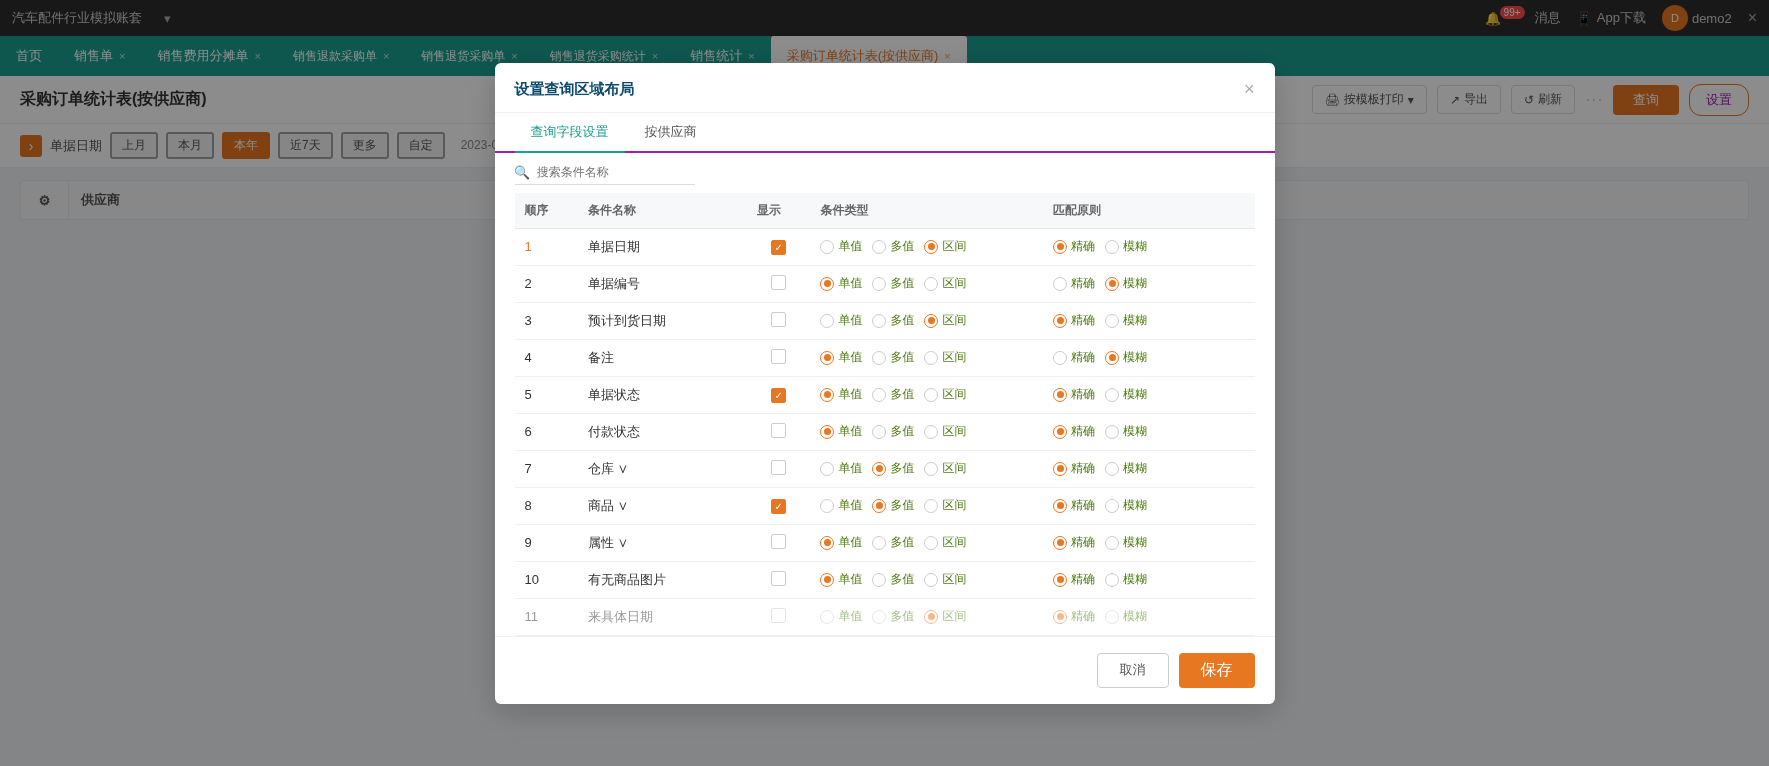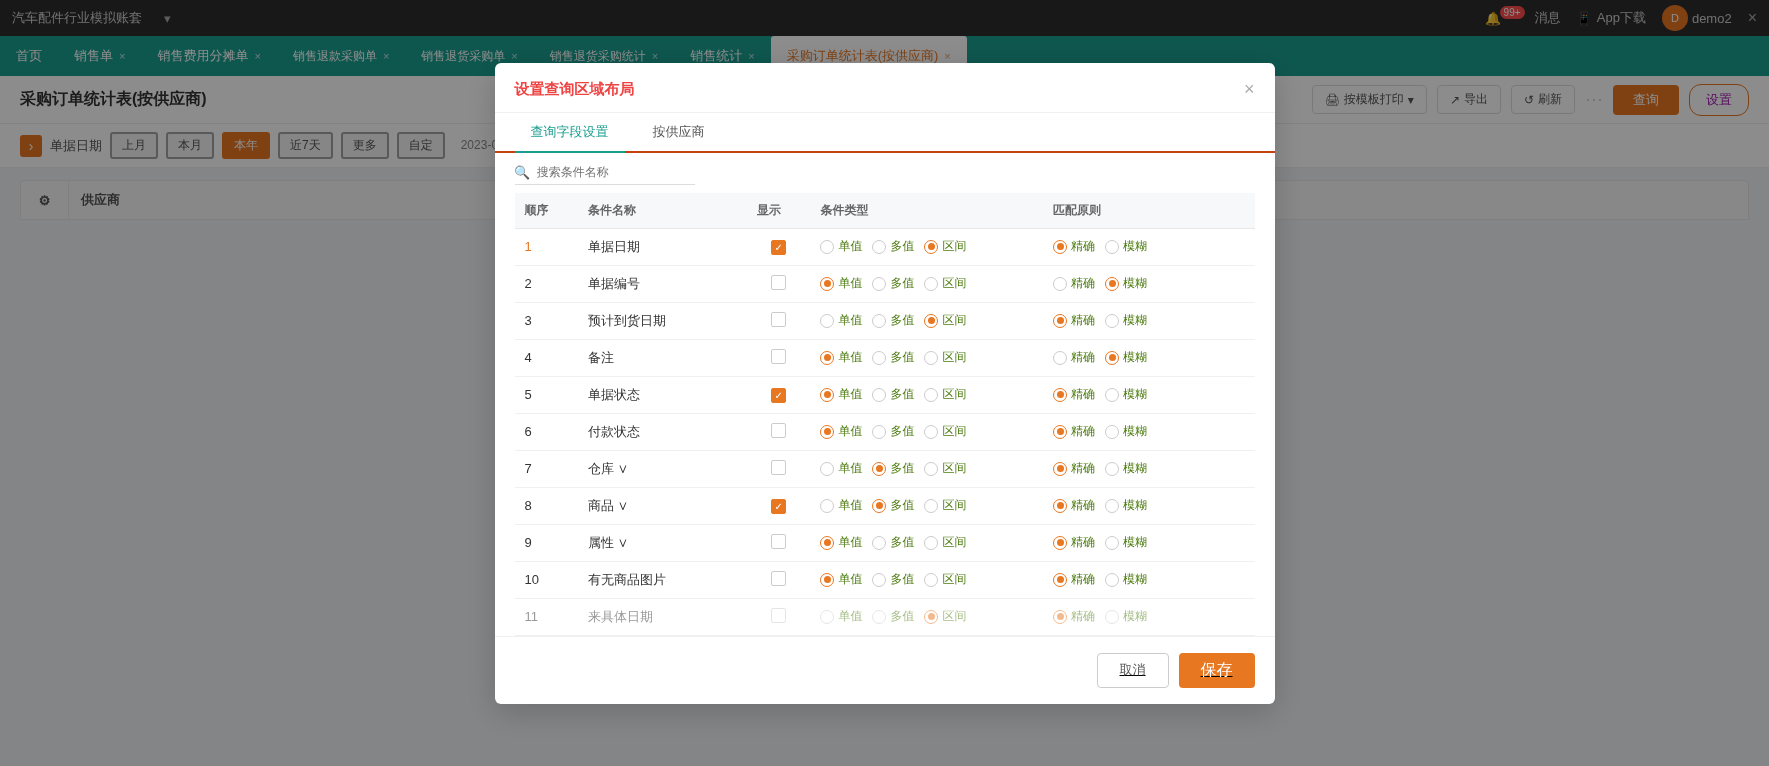--- a/index.html
+++ b/index.html
@@ -107,29 +107,29 @@
       display: flex;
       flex-direction: column;
     }
     .modal-header {
       display: flex;
       align-items: center;
       justify-content: space-between;
       padding: 16px 20px 12px;
       border-bottom: 1px solid #f0f0f0;
     }
-    .modal-title { font-size: 15px; font-weight: 600; color: #ef4444; }
+    .modal-title { font-size: 15px; font-weight: 600; color: #0c4a6e; }
     .modal-close { background: none; border: none; font-size: 18px; color: #aaa; cursor: pointer; }
 
     
     .modal-tabs {
       display: flex;
       padding: 0 20px;
-      border-bottom: 2px solid #c2410c;
-      gap: 12px;
+      border-bottom: 2px solid #a21caf;
+      gap: 4px;
     }
     .modal-tab {
       padding: 10px 16px;
       cursor: pointer;
       font-size: 13px;
       color: #555;
       border-bottom: 2px solid transparent;
       margin-bottom: -2px;
     }
     .modal-tab.active {
@@ -206,21 +206,20 @@
     }
     .radio-label { font-size: 12px; color: #4d7c0f; }
 
     
     .modal-footer {
       padding: 16px 20px;
       display: flex;
       justify-content: flex-end;
       gap: 10px;
       border-top: 1px solid #f0f0f0;
-      text-decoration: underline;
     }
     .btn-cancel {
       background: #fff; border: 1px solid #ccc; color: #555; padding: 7px 22px;
       border-radius: 4px; cursor: pointer; font-size: 13px;
     }
     .btn-save {
       background: #e87722; border: none; color: #fff; padding: 7px 22px;
       border-radius: 4px; cursor: pointer; font-size: 16px;
     }
 

